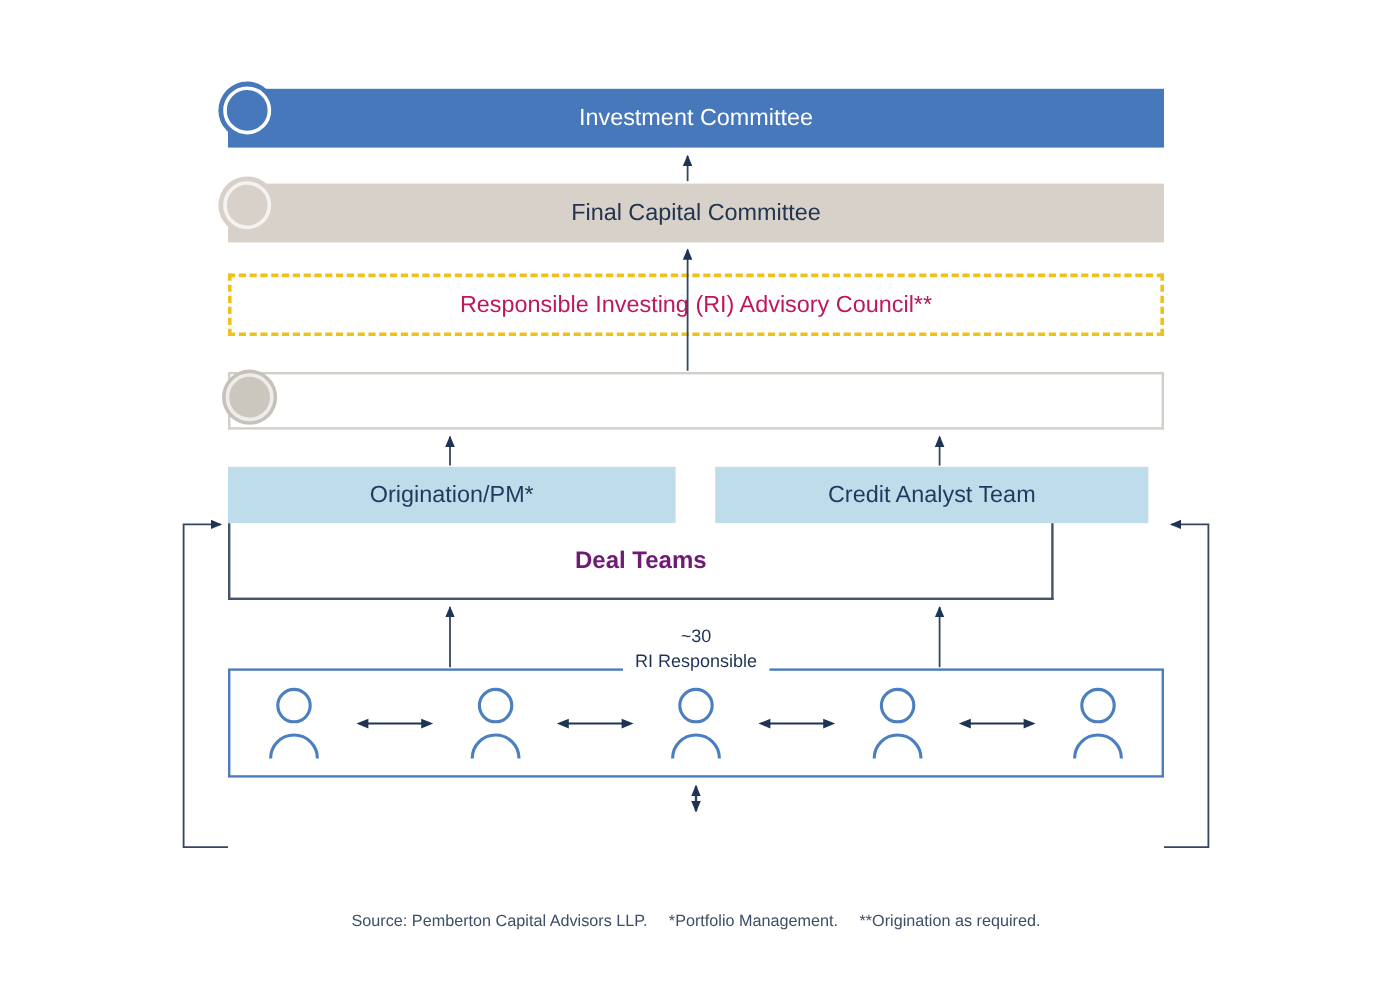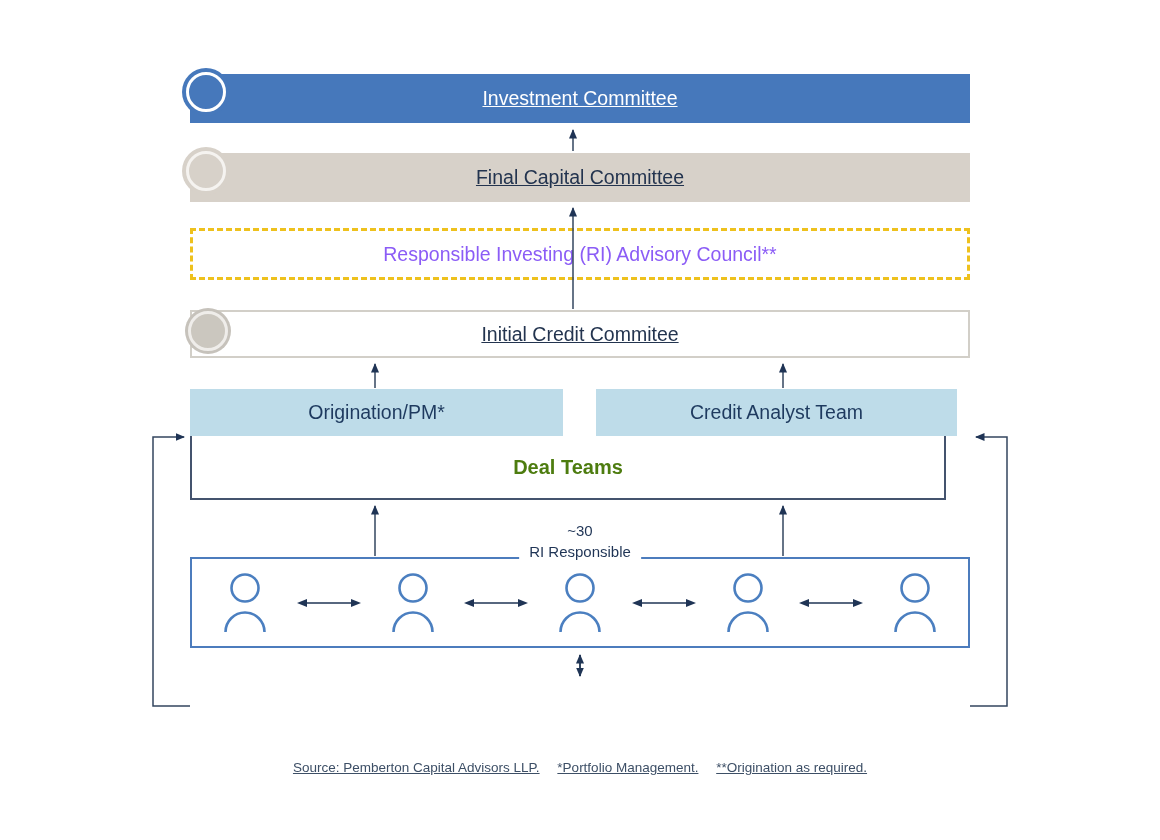--- a/index.html
+++ b/index.html
@@ -7,50 +7,50 @@
   body { font-family: "Liberation Sans", sans-serif; }
   .canvas {
     position: relative;
     width: 1160px; height: 840px;
     background: #ffffff;
     overflow: hidden;
   }
   .bar {
     position: absolute; left: 190px; width: 780px; height: 49px;
     display: flex; align-items: center; justify-content: center;
-    font-size: 19.5px; color: #23344f; text-decoration: underline;
+    font-size: 19.5px; color: #23344f;
   }
   .bar-blue   { background: #4678bb; color: #ffffff; }
   .bar-beige  { background: #d7d1c9; }
   .bar-white  { background: #ffffff; border: 2px solid #d2cfc8; height: 48px; }
   .badge {
     position: absolute; left: -4px; top: -2px;
     width: 40px; height: 40px; border-radius: 50%;
   }
   .badge-blue  { background: #4678bb; border: 3px solid #ffffff; box-shadow: 0 0 0 4px #4678bb; }
   .badge-beige { background: #d7d1c9; border: 3px solid #f5f3f0; box-shadow: 0 0 0 4px #d7d1c9; }
   .badge-gray  { background: #cbc7bf; border: 3px solid #efedea; box-shadow: 0 0 0 3px #c6c2bb; top: -1px; }
   .council {
     position: absolute; left: 190px; top: 228px; width: 780px; height: 52px;
     border: 3px dashed #eec11d; background: #ffffff;
     display: flex; align-items: center; justify-content: center;
-    font-size: 19.5px; color: #8b5cf6;
+    font-size: 19.5px; color: #be185d;
   }
   .teambox {
     position: absolute; top: 389px; width: 361px; height: 47px;
     background: #bedce9;
     display: flex; align-items: center; justify-content: center;
     font-size: 19.5px; color: #1e3a5f;
   }
   .dealteams {
-    position: absolute; left: 190px; top: 436px; width: 756px; height: 64px;
+    position: absolute; left: 190px; top: 436px; width: 688px; height: 64px;
     background: #ffffff;
     border: 2px solid #44536e; border-top: none;
     display: flex; align-items: center; justify-content: center;
-    font-size: 20px; font-weight: bold; color: #4d7c0f;
+    font-size: 20px; font-weight: bold; color: #701a75;
   }
   .amb-label {
     position: absolute; left: 580px; top: 520px; transform: translateX(-50%);
     background: #ffffff; z-index: 4; padding: 0 10px;
     text-align: center; font-size: 15px; line-height: 21px; color: #1f3455;
   }
   .amb-box {
     position: absolute; left: 190px; top: 557px; width: 780px; height: 91px;
     border: 2px solid #4c7cbd; background: #ffffff;
     display: flex; align-items: center; justify-content: space-between;
@@ -59,21 +59,21 @@
   .ri-bar {
     position: absolute; left: 190px; top: 682px; width: 780px; height: 48px;
     background: #eab72e;
     display: flex; align-items: center; justify-content: center; gap: 14px;
     font-size: 20px; color: #2d3644;
   }
   .source {
     position: absolute; left: 0; top: 760px; width: 1160px;
     text-align: center; font-size: 13.5px; color: #3d4f66;
   }
-  .source span { margin: 0 7px; text-decoration: underline; }
+  .source span { margin: 0 7px; }
   .overlay {
     position: absolute; left: 0; top: 0; width: 1160px; height: 840px;
     pointer-events: none; z-index: 5;
   }
   .person-svg { display: block; }
 </style>
 </head>
 <body>
 
 <div class="canvas">
@@ -87,21 +87,20 @@
     <span class="badge badge-beige"></span>
     <span>Final Capital Committee</span>
   </div>
 
   <div class="council">
     <span>Responsible Investing (RI) Advisory Council**</span>
   </div>
 
   <div class="bar bar-white" style="top:310px">
     <span class="badge badge-gray"></span>
-    <span>Initial Credit Commitee</span>
   </div>
 
   <div class="teambox" style="left:190px;width:373px">
     <span>Origination/PM*</span>
   </div>
   <div class="teambox" style="left:596px">
     <span>Credit Analyst Team</span>
   </div>
 
   <div class="dealteams">

